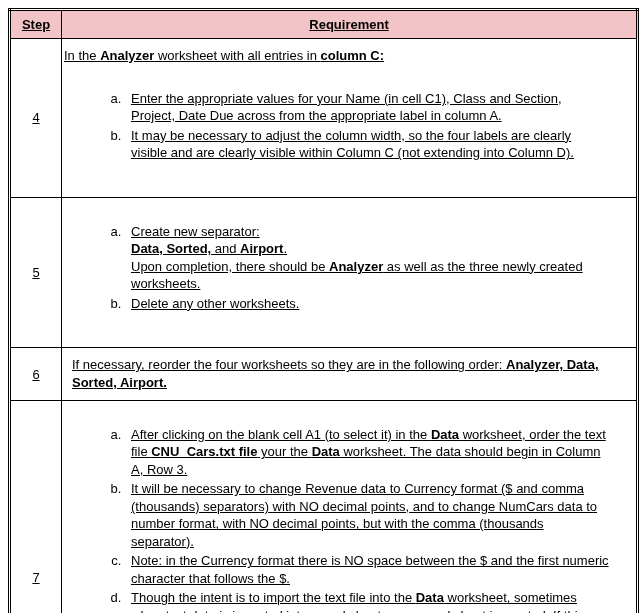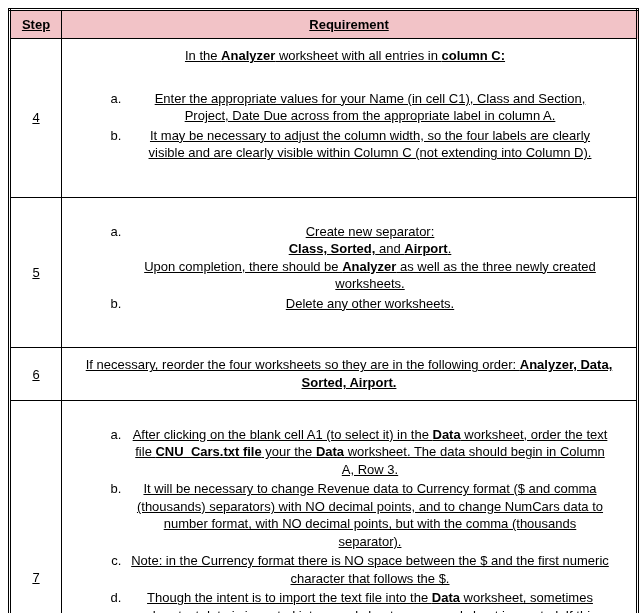--- a/index.html
+++ b/index.html
@@ -1,17 +1,17 @@
 <!DOCTYPE html>
 <html><head>
   <meta charset="utf-8">
   <style>
     body { margin:0; padding:8px; background:#fff; font-family:Arial,Helvetica,sans-serif; font-size:13px; color:#000; }
     table { border-collapse:collapse; width:631px; border:3px double #000;text-decoration:underline; }
-    th,td { border:1px solid #000; vertical-align:top;text-align:center; }
+    th,td { border:1px solid #000; vertical-align:top; }
     th { background:#f2c3c7; text-align:center; font-weight:bold; padding:6px 4px; }
     th.step-col { width:42px; }
     td.step-cell { text-align:center; font-weight:normal; vertical-align:middle; padding:4px; }
     td.req-cell { padding:8px 10px 18px 2px; line-height:1.35; }
     .intro { padding:0 0 8px 0; }
     ol.alpha { list-style:lower-alpha; margin:17px; padding-left:44px; }
     ol.alpha li { padding-left:6px; margin-bottom:2px; }
     .plain { padding-left:4px; }
     b { font-weight:bold; }
   </style>
@@ -37,21 +37,21 @@
           <li>It may be necessary to adjust the column width, so the four labels are clearly visible and are clearly visible within Column C (not extending into Column D).</li>
         </ol>
       </td>
     </tr>
     <tr>
       <td class="step-cell">5</td>
       <td class="req-cell">
         <ol class="alpha">
           <li>
             <span>Create new separator:</span><br>
-            <b>Class, Sorted,</b><span> and </span><b>Airport</b><span>.</span><br>
+            <b>Data, Sorted,</b><span> and </span><b>Airport</b><span>.</span><br>
             <span>Upon completion, there should be </span><b>Analyzer</b><span> as well as the three newly created worksheets.</span>
           </li>
           <li>Delete any other worksheets.</li>
         </ol>
       </td>
     </tr>
     <tr>
       <td class="step-cell">6</td>
       <td class="req-cell" style="padding:8px 10px 8px 6px;">
         <div class="plain">

